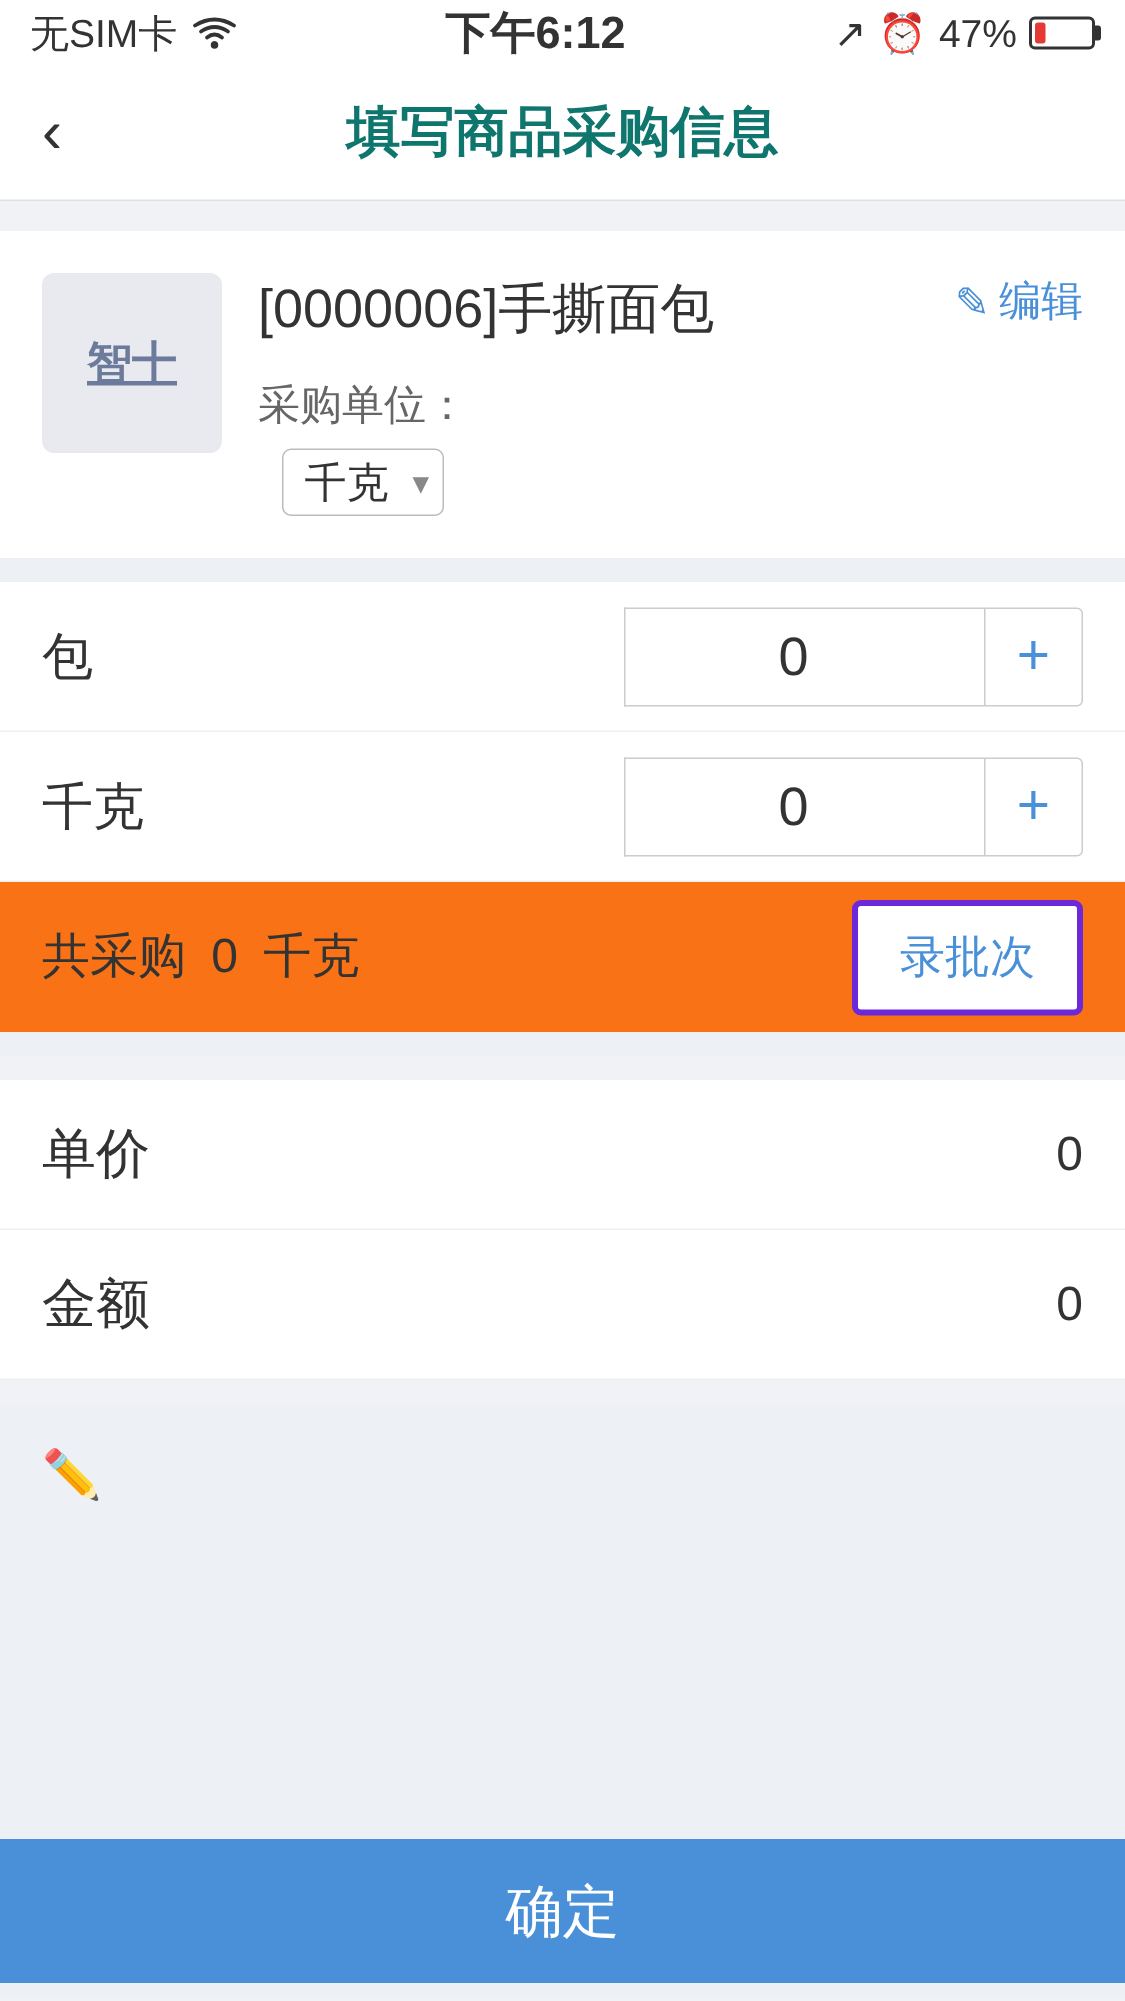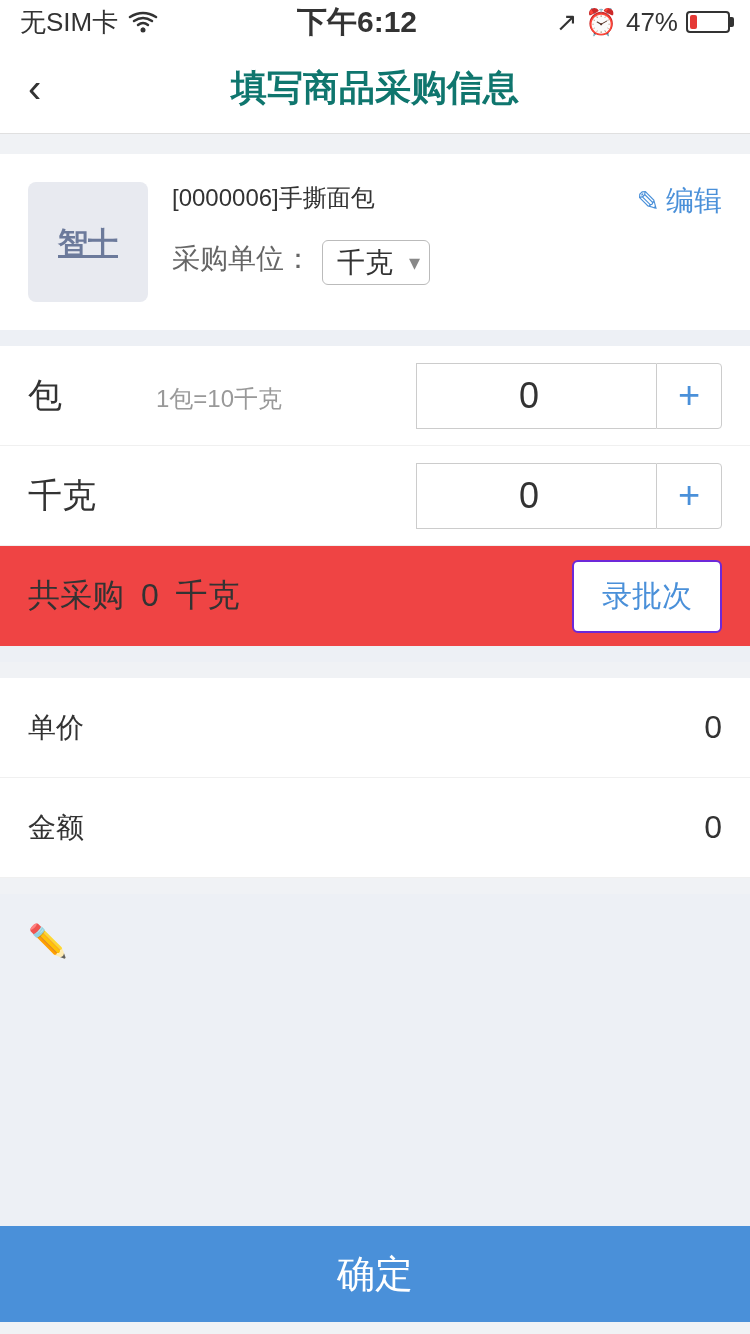--- a/index.html
+++ b/index.html
@@ -131,21 +131,21 @@
       display: flex;
       flex-direction: column;
       gap: 20px;
     }
     .product-header {
       display: flex;
       justify-content: space-between;
       align-items: flex-start;
     }
     .product-name {
-      font-size: 24px;
+      font-size: 36px;
       color: #333;
       font-weight: 500;
     }
     .edit-btn {
       font-size: 28px;
       color: #4a90d9;
       display: flex;
       align-items: center;
       gap: 6px;
       cursor: pointer;
@@ -254,28 +254,28 @@
       border-radius: 0 4px 4px 0;
     }
 
     
     .total-row {
       display: flex;
       align-items: center;
       justify-content: space-between;
       padding: 0 28px;
       height: 100px;
-      background: #ef4444;
+      background: #f97316;
     }
     .total-text {
       font-size: 32px;
       color: #333;
     }
     .batch-btn {
-      border: 2px solid #6d28d9;
+      border: 4px solid #6d28d9;
       border-radius: 6px;
       padding: 14px 28px;
       font-size: 30px;
       color: #4a90d9;
       background: #fff;
       cursor: pointer;
     }
 
     
     .price-section {
@@ -284,21 +284,21 @@
     }
     .price-row {
       display: flex;
       align-items: center;
       justify-content: space-between;
       padding: 0 28px;
       height: 100px;
       border-bottom: 1px solid #f0f0f0;
     }
     .price-label {
-      font-size: 28px;
+      font-size: 36px;
       color: #333;
     }
     .price-value {
       font-size: 32px;
       color: #333;
     }
 
     
     .notes-section {
       background: #edf0f5;
@@ -382,41 +382,40 @@
   </div>
   <div class="product-info">
     <div class="product-header">
       <div class="product-name">[0000006]手撕面包</div>
       <div class="edit-btn">
         <span>✎</span>
         <span>编辑</span>
       </div>
     </div>
     <div class="product-unit-row">
-      <div style="display:flex;align-items:flex-start;gap:10px;">
+      <div style="display:flex;align-items:center;gap:10px;flex-direction:column;">
         <span class="unit-label">采购单位：</span>
         <div class="unit-select-wrap">
           <select>
             <option>千克</option>
           </select>
           <span class="unit-select-arrow">▾</span>
         </div>
       </div>
     </div>
   </div>
 </div>
 
 <div class="section-divider"></div>
 
 <div class="input-section">
 
   <div class="input-row">
     <div class="input-label-group">
       <span class="input-label">包</span>
-      <span class="input-sublabel">1包=10千克</span>
     </div>
     <div class="number-input-wrap">
       <input type="number" class="number-input" value="0" style="">
       <div class="plus-btn">+</div>
     </div>
   </div>
 
   <div class="input-row">
     <div class="input-label-group">
       <span class="input-label">千克</span>

